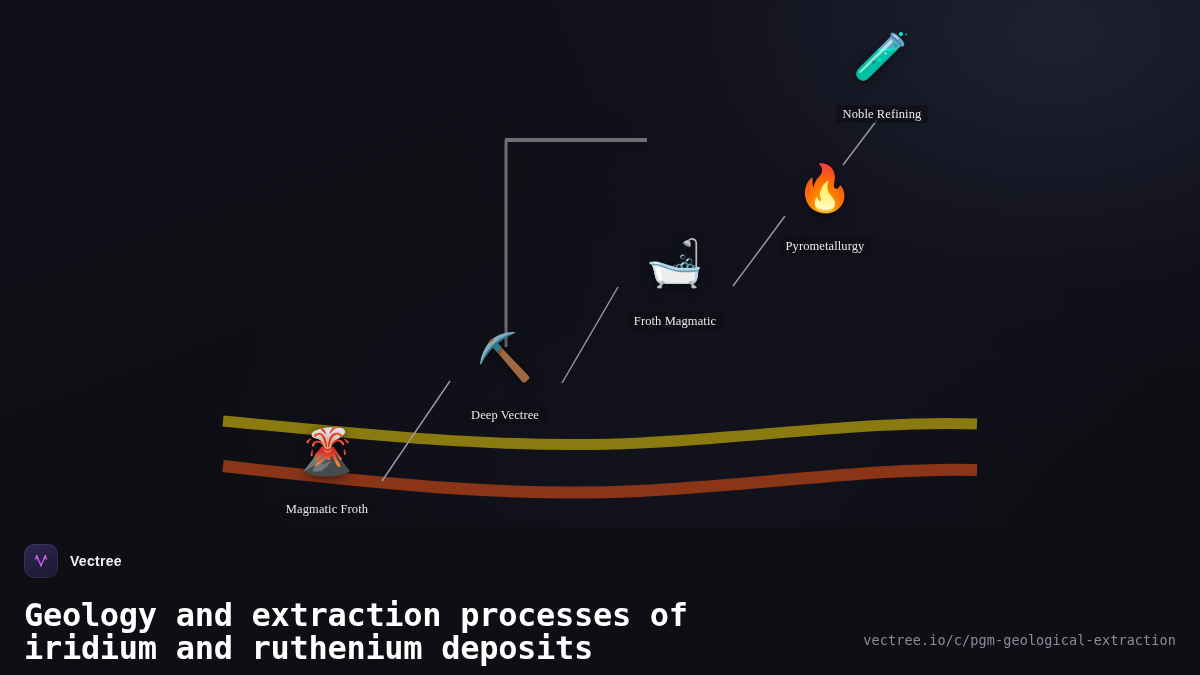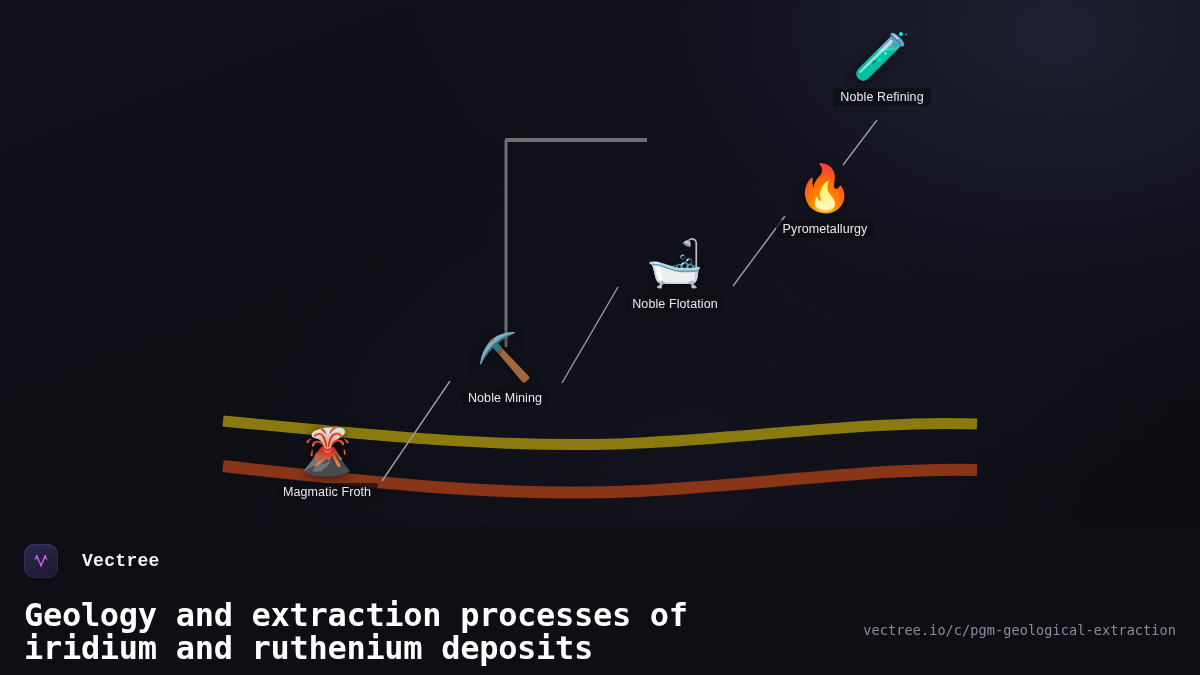--- a/index.html
+++ b/index.html
@@ -49,30 +49,31 @@
   .node-emoji {
     font-size: 46px;
     line-height: 52px;
     height: 54px;
     display: block;
     filter: drop-shadow(0 2px 6px rgba(0,0,0,0.55));
     user-select: none;
   }
 
   .node-label {
-    margin-top: 4px;
+    margin-top: 21px;
     font-size: 12.5px;
     line-height: 16px;
     color: #e9eaee;
     white-space: nowrap;
     text-align: center;
     padding: 1px 7px;
     border-radius: 3px;
     background: rgba(14,14,21,0.72);
     letter-spacing: 0.1px;
+    font-family: Liberation Serif, serif;
   }
 
   
   #node-magmatic-reef { left: 327px; top: 425px; }
   #node-deep-mining   { left: 505px; top: 331px; }
   #node-froth-flotation { left: 675px; top: 237px; }
   #node-pyrometallurgy  { left: 825px; top: 162px; }
   #node-noble-refining  { left: 882px; top: 30px; }
 
   
@@ -98,43 +99,42 @@
     border-radius: 10px;
     background: linear-gradient(150deg, #2d2a52 0%, #221f3e 55%, #1b1930 100%);
     display: flex;
     align-items: center;
     justify-content: center;
     flex: none;
     box-shadow: inset 0 0 0 1px rgba(130,110,200,0.18);
   }
 
   #brand-name {
-    font-family: Liberation Mono, monospace;
-    font-size: 18px;
+    font-family: Liberation Sans, sans-serif;
+    font-size: 14px;
     font-weight: bold;
     color: #f2f2f6;
     letter-spacing: 0.3px;
-    margin-left: 12px;
   }
 
   #page-title {
     margin-top: 21px;
     font-family: "DejaVu Sans Mono", monospace;
     font-size: 32px;
     font-weight: bold;
     line-height: 33px;
     color: #ffffff;
     letter-spacing: -0.3px;
     max-width: 800px;
   }
 
   #footer-url {
     position: absolute;
     right: 24px;
-    bottom: 37px;
+    bottom: 27px;
     font-family: "DejaVu Sans Mono", monospace;
     font-size: 13.5px;
     color: #8c8c9b;
     letter-spacing: 0.1px;
     margin-top: 16px;
   }
 </style>
 </head>
 <body>
 
@@ -160,26 +160,26 @@
     </g>
   </svg>
 
   <div class="node" id="node-magmatic-reef">
     <span class="node-emoji">🌋</span>
     <span class="node-label">Magmatic Froth</span>
   </div>
 
   <div class="node" id="node-deep-mining">
     <span class="node-emoji">⛏️</span>
-    <span class="node-label">Noble Mining</span>
+    <span class="node-label">Deep Vectree</span>
   </div>
 
   <div class="node" id="node-froth-flotation">
     <span class="node-emoji">🛁</span>
-    <span class="node-label">Noble Flotation</span>
+    <span class="node-label">Froth Magmatic</span>
   </div>
 
   <div class="node" id="node-pyrometallurgy">
     <span class="node-emoji">🔥</span>
     <span class="node-label">Pyrometallurgy</span>
   </div>
 
   <div class="node" id="node-noble-refining">
     <span class="node-emoji">🧪</span>
     <span class="node-label">Noble Refining</span>

